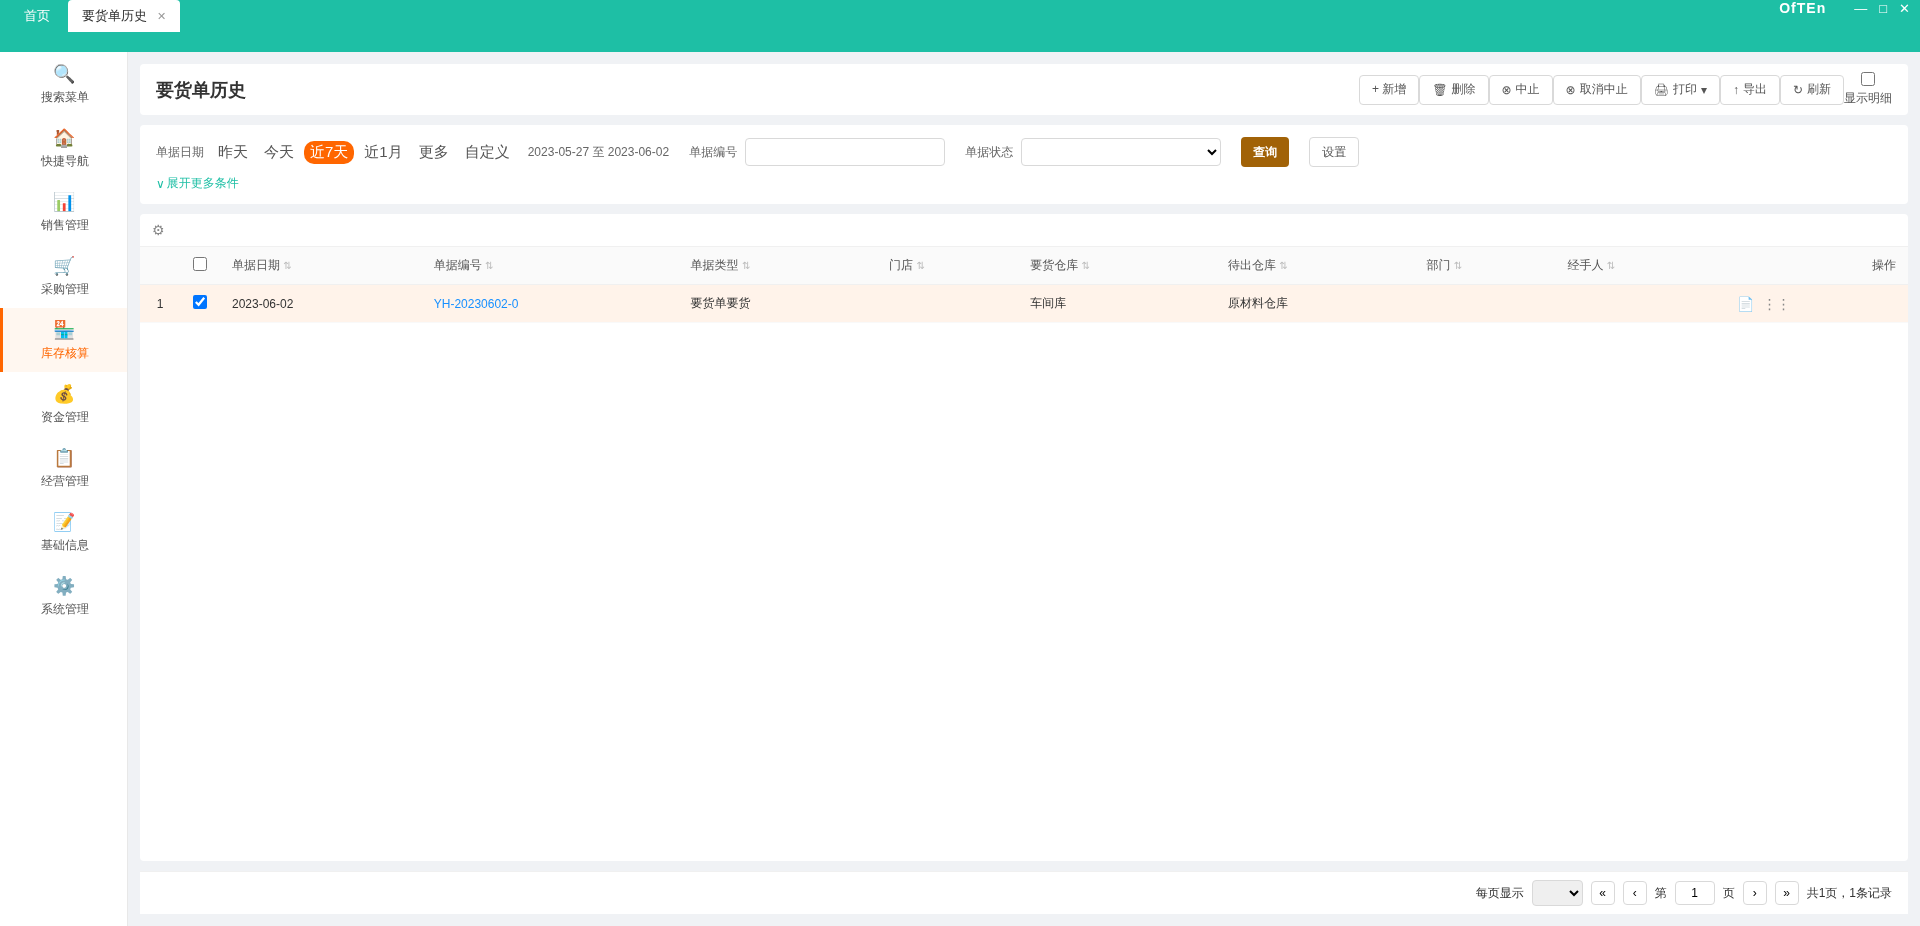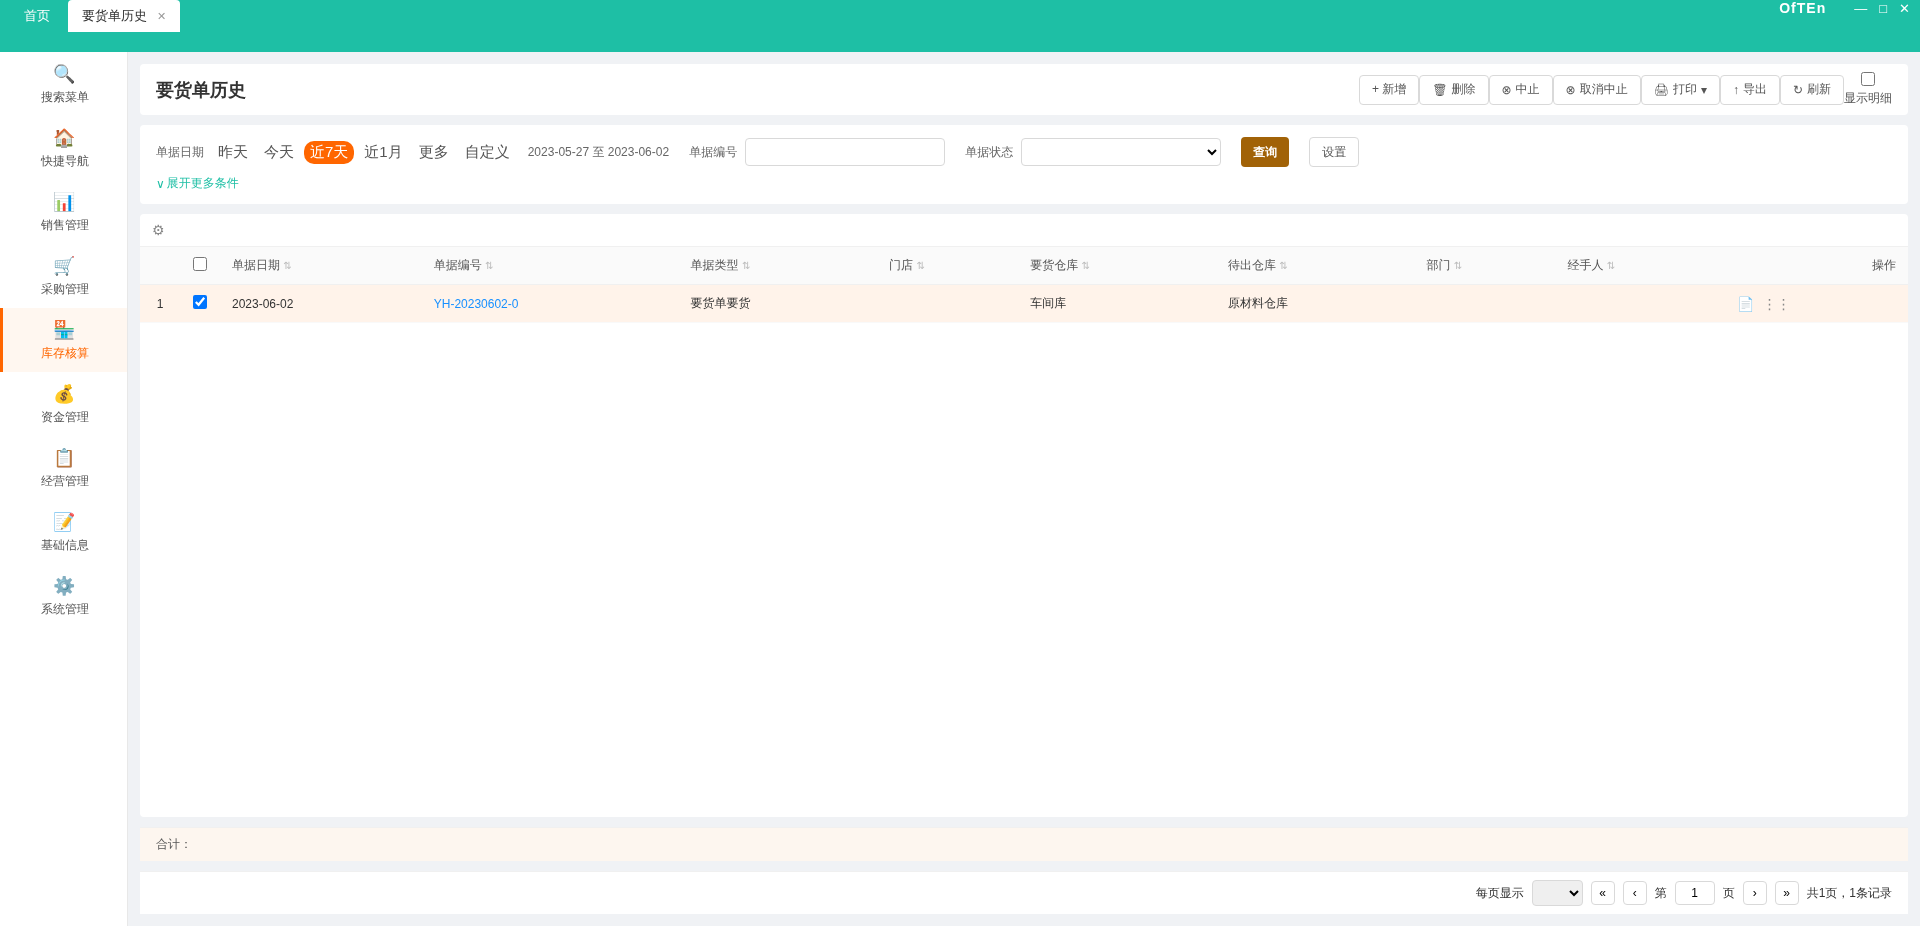--- a/index.html
+++ b/index.html
@@ -286,23 +286,20 @@
               <div class="row-actions">
                 <span class="action-icon">📄</span>
                 <span class="action-icon">⋮⋮</span>
               </div>
             </td>
           </tr>
         </tbody>
       </table>
     </div>
 
-    <div class="table-footer">
-      <span>合计：</span>
-    </div>
 
     <div class="pagination">
       <span>每页显示</span>
       <select>
         <option value="50">50</option>
         <option value="10">10</option>
         <option value="20">20</option>
         <option value="100">100</option>
       </select>
       <button class="page-btn">«</button>

